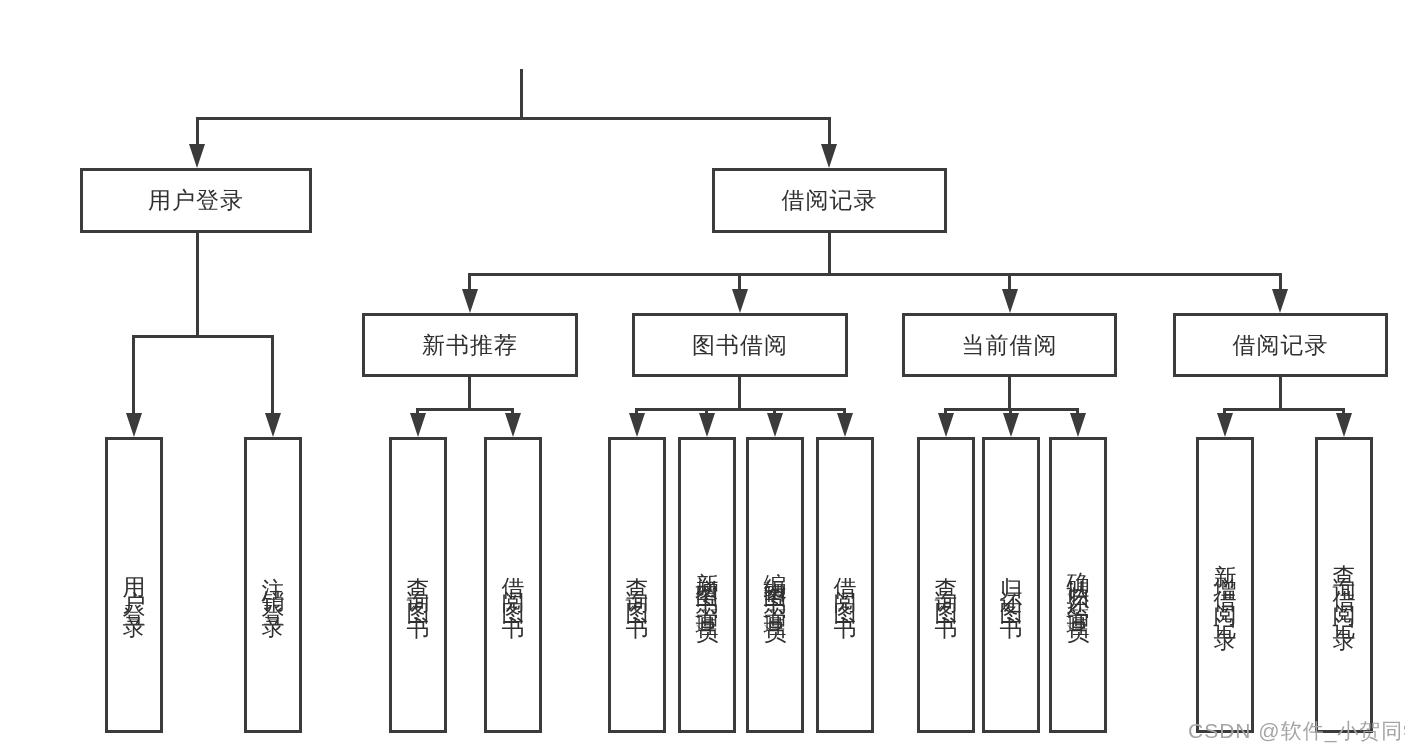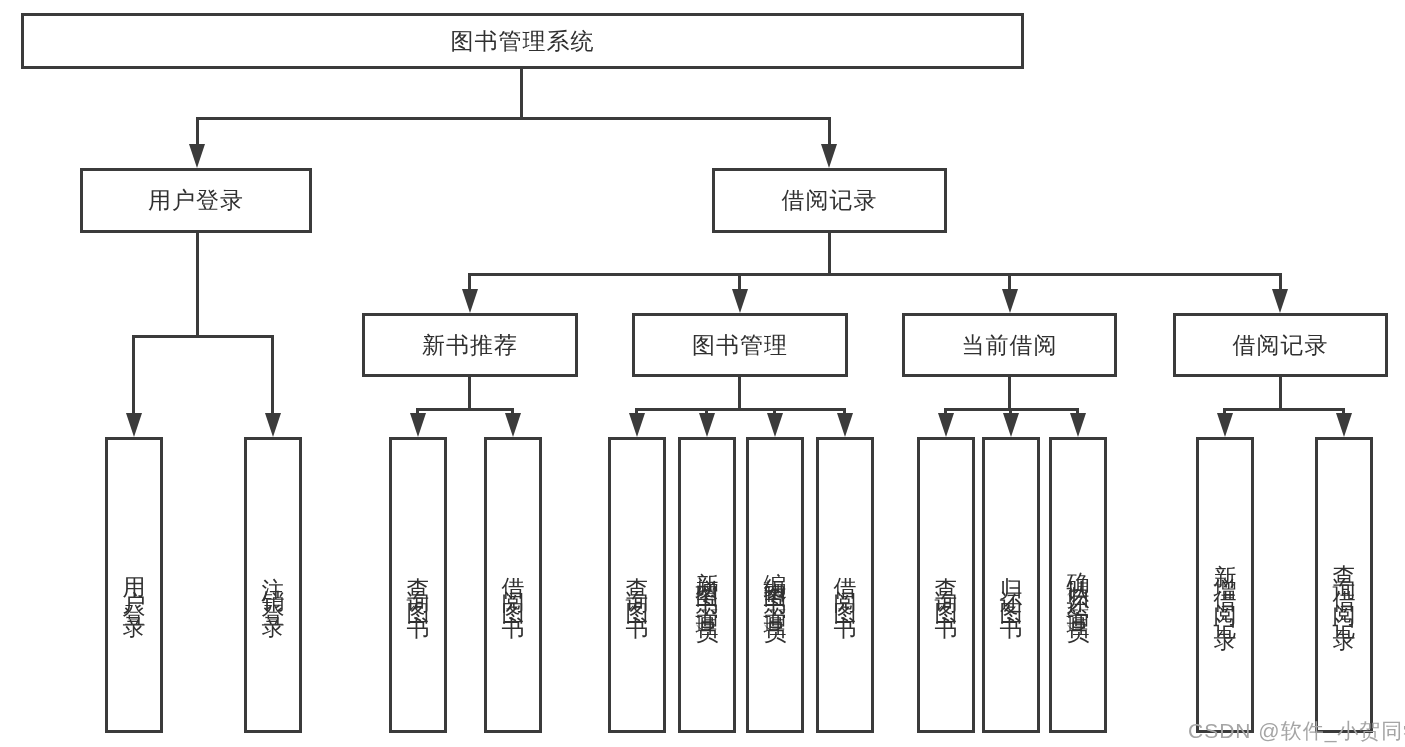--- a/index.html
+++ b/index.html
@@ -117,36 +117,33 @@
   <div class="arrow" style="left:629px;top:413px"></div>
   <div class="arrow" style="left:699px;top:413px"></div>
   <div class="arrow" style="left:767px;top:413px"></div>
   <div class="arrow" style="left:837px;top:413px"></div>
   <div class="arrow" style="left:938px;top:413px"></div>
   <div class="arrow" style="left:1003px;top:413px"></div>
   <div class="arrow" style="left:1070px;top:413px"></div>
   <div class="arrow" style="left:1217px;top:413px"></div>
   <div class="arrow" style="left:1336px;top:413px"></div>
 
-  <div class="node" style="left:21px;top:13px;width:1003px;height:56px">
-    <span>图书管理系统</span>
-  </div>
 
   <div class="node" style="left:80px;top:168px;width:232px;height:65px">
     <span>用户登录</span>
   </div>
   <div class="node" style="left:712px;top:168px;width:235px;height:65px">
     <span>借阅记录</span>
   </div>
 
   <div class="node" style="left:362px;top:313px;width:216px;height:64px">
     <span>新书推荐</span>
   </div>
   <div class="node" style="left:632px;top:313px;width:216px;height:64px">
-    <span>图书管理</span>
+    <span>图书借阅</span>
   </div>
   <div class="node" style="left:902px;top:313px;width:215px;height:64px">
     <span>当前借阅</span>
   </div>
   <div class="node" style="left:1173px;top:313px;width:215px;height:64px">
     <span>借阅记录</span>
   </div>
 
   <div class="node leaf" style="left:105px;top:437px;width:58px;height:296px">
     <span>用户登录</span>

